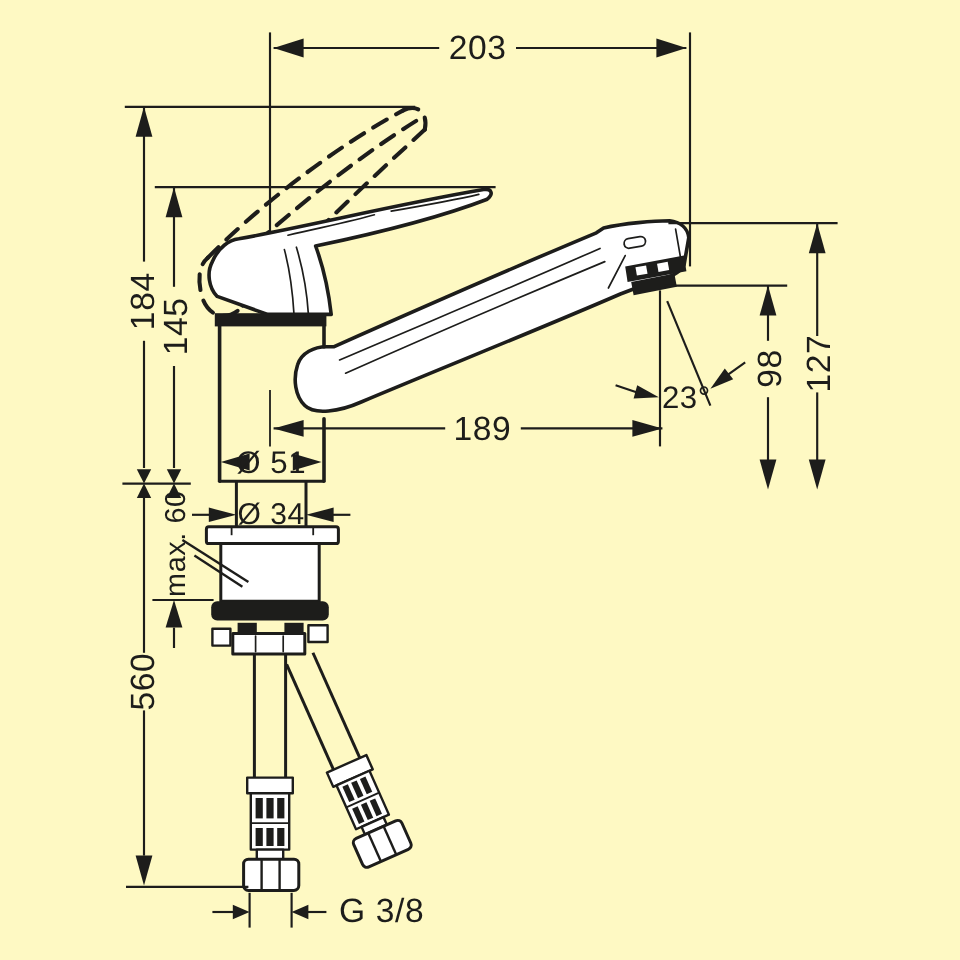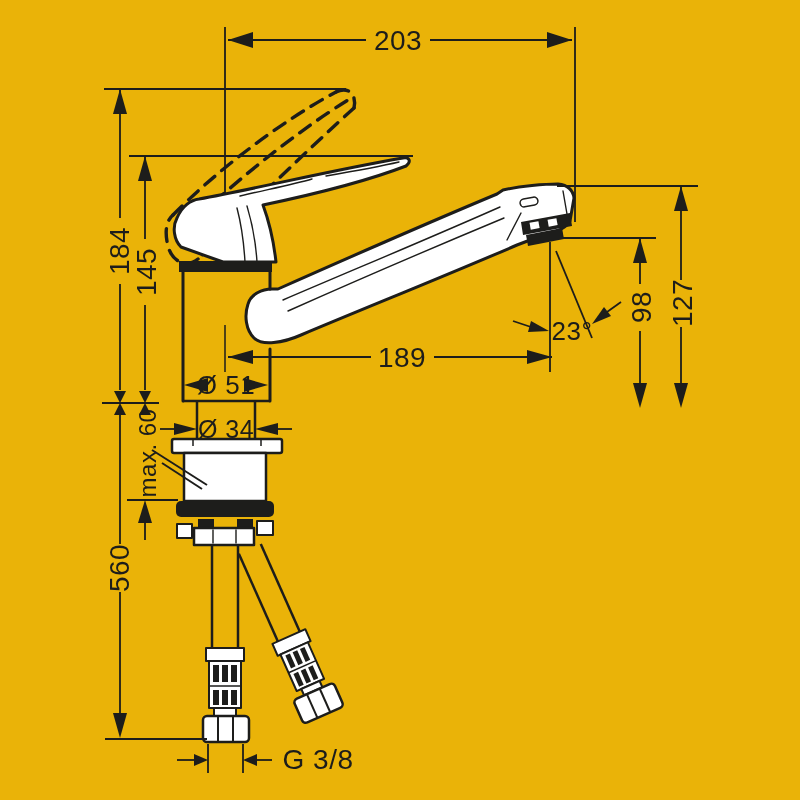--- a/index.html
+++ b/index.html
@@ -4,21 +4,21 @@
 <style>
   html, body {
     margin: 0;
     padding: 0;
     background: #ffffff;
   }
   .stage {
     position: relative;
     width: 800px;
     height: 800px;
-    background: #eab308;
+    background: #fef9c3;
     overflow: hidden;
   }
   svg { display: block; }
   text {
     font-family: "Liberation Sans", "DejaVu Sans", sans-serif;
     fill: #1d1d1b;
     letter-spacing: 0.5px;
   }
   .t28 { font-size: 28px; }
   .t26 { font-size: 26px; }

